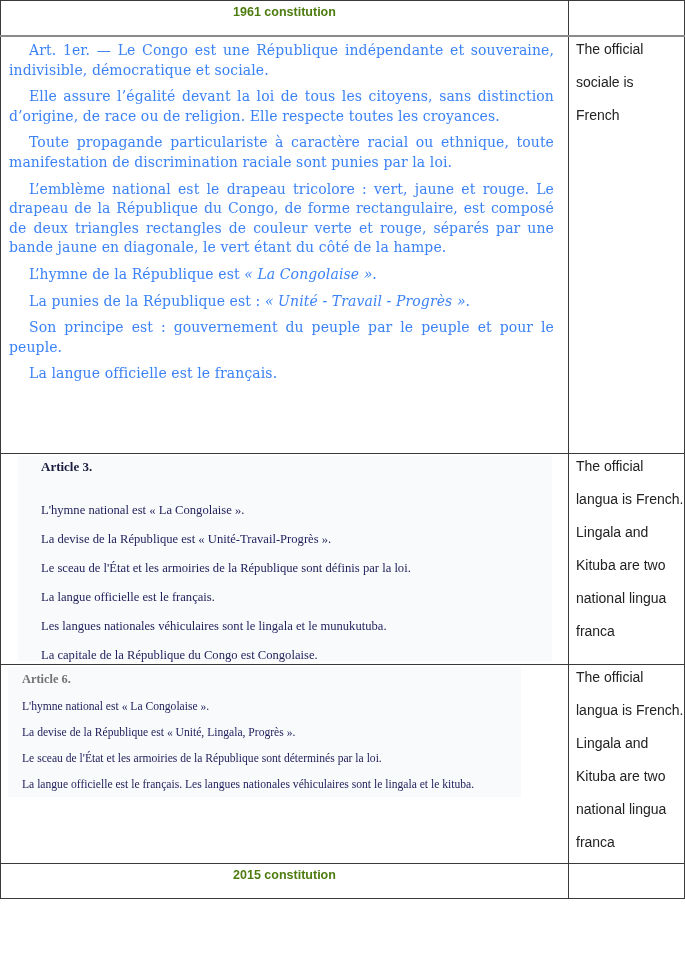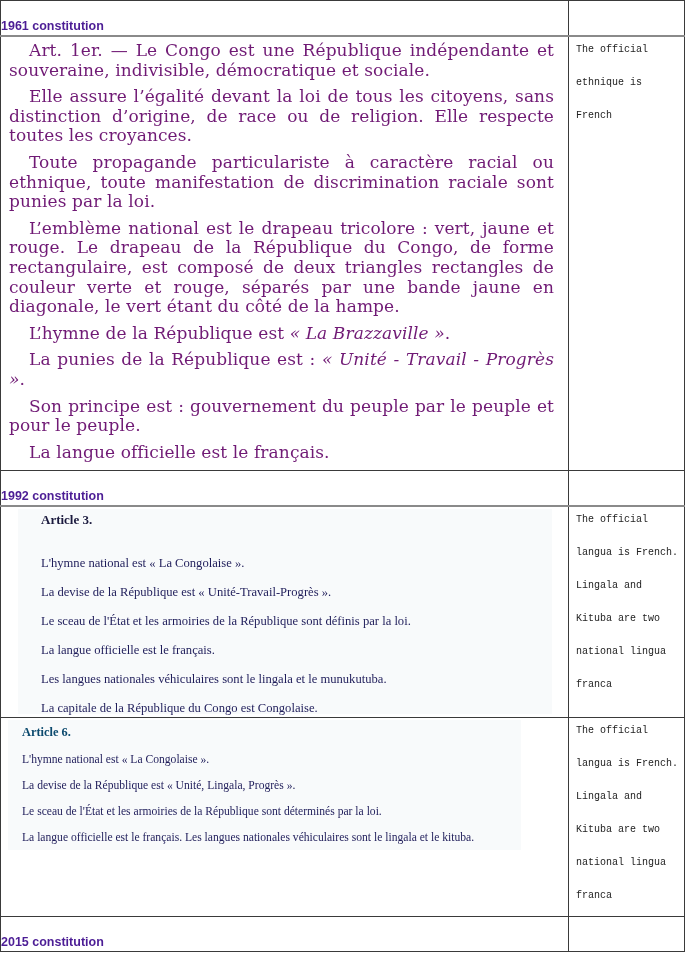--- a/index.html
+++ b/index.html
@@ -2,40 +2,40 @@
 <html><head>
 <meta charset="utf-8">
 <style>
   html, body { margin:0; padding:0; background:#ffffff; }
   body { width:685px; height:968px; overflow:hidden; position:relative; font-family:"Liberation Serif", serif; }
   table.main { position:absolute; left:0; top:0; width:685px; border-collapse:collapse; table-layout:fixed; }
   table.main td { border:1px solid #3a3a3a; vertical-align:top; padding:0; }
   td.left { width:568px; }
   td.right { width:115px; }
   tr.hdr td { height:34px; }
-  tr.hdr td.left { font-family:"Liberation Sans", sans-serif; font-weight:bold; font-size:12.5px; color:#4c1d95; padding-top:18px; box-sizing:border-box; }
+  tr.hdr td.left { text-align:center; font-family:"Liberation Sans", sans-serif; font-weight:bold; font-size:12.5px; color:#4d7c0f; padding-top:4px; box-sizing:border-box; }
   tr.hdr td { border-bottom:2px solid #8a8a8a; }
-  .note { font-family:Liberation Mono, monospace; font-size:10px; color:#222; line-height:33px; padding:0 0 0 7px; margin-top:-4px; }
+  .note { font-family:Liberation Sans, sans-serif; font-size:14px; color:#222; line-height:33px; padding:0 0 0 7px; margin-top:-4px; }
 
   
-  .scan { padding:4px 14px 8px 8px; font-family:"DejaVu Serif", serif; font-size:17px; line-height:19.6px; color:#701a75; letter-spacing:0.1px; text-align:justify; }
+  .scan { padding:4px 14px 8px 8px; font-family:"DejaVu Serif", serif; font-size:14px; line-height:19.6px; color:#3b82f6; letter-spacing:0.1px; text-align:justify; }
   .scan p { margin:0 0 7px 0; text-indent:20px; }
   .scan p:last-child { margin-bottom:0; }
   .scan em { font-style:italic; }
   .row1961 td { height:416px; }
 
   
   .web { background:#f8fafb; color:#1f1d5a; font-family:"Liberation Serif", serif; }
   .web1992 { margin:2px 16px 0 17px; padding:2px 0 6px 23px; height:205px; box-sizing:border-box; font-size:12.6px; }
   .web1992 .title { font-weight:bold; color:#1b1a3e; font-size:13px; margin:1px 0 27px 0; }
   .web1992 p { margin:0 0 13px 0; line-height:16px; }
   .row1992 td { height:210px; }
 
   .web2002 { margin:2px 47px 0 7px; padding:2px 0 6px 14px; height:130px; box-sizing:border-box; font-size:11.6px; }
-  .web2002 .title { font-weight:bold; color:#0c4a6e; font-size:12.4px; margin:3px 0 12px 0; }
+  .web2002 .title { font-weight:bold; color:#737373; font-size:12.4px; margin:3px 0 12px 0; }
   .web2002 p { margin:0 0 11px 0; line-height:15px; }
   .row2002 td { height:198px; }
 </style>
 </head>
 <body>
 
 <table class="main">
 
   <tbody>
       <tr class="hdr">
@@ -43,39 +43,35 @@
     <td class="right"></td>
   </tr>
 
   <tr class="row1961">
     <td class="left">
       <div class="scan">
         <p><span>Art. 1er. — Le Congo est une République indépendante et souveraine, indivisible, démocratique et sociale.</span></p>
         <p><span>Elle assure l’égalité devant la loi de tous les citoyens, sans distinction d’origine, de race ou de religion. Elle respecte toutes les croyances.</span></p>
         <p><span>Toute propagande particulariste à caractère racial ou ethnique, toute manifestation de discrimination raciale sont punies par la loi.</span></p>
         <p><span>L’emblème national est le drapeau tricolore : vert, jaune et rouge. Le drapeau de la République du Congo, de forme rectangulaire, est composé de deux triangles rectangles de couleur verte et rouge, séparés par une bande jaune en diagonale, le vert étant du côté de la hampe.</span></p>
-        <p><span>L’hymne de la République est </span><em>« La Brazzaville »</em><span>.</span></p>
+        <p><span>L’hymne de la République est </span><em>« La Congolaise »</em><span>.</span></p>
         <p><span>La punies de la République est : </span><em>« Unité - Travail - Progrès »</em><span>.</span></p>
         <p><span>Son principe est : gouvernement du peuple par le peuple et pour le peuple.</span></p>
         <p><span>La langue officielle est le français.</span></p>
       </div>
     </td>
     <td class="right">
       <div class="note">
         <div>The official</div>
-        <div>ethnique is</div>
+        <div>sociale is</div>
         <div>French</div>
       </div>
     </td>
   </tr>
 
-  <tr class="hdr">
-    <td class="left">1992 constitution</td>
-    <td class="right"></td>
-  </tr>
 
   <tr class="row1992">
     <td class="left">
       <div class="web web1992">
         <div class="title">Article 3.</div>
         <p>L'hymne national est « La Congolaise ».</p>
         <p>La devise de la République est « Unité-Travail-Progrès ».</p>
         <p>Le sceau de l'État et les armoiries de la République sont définis par la loi.</p>
         <p>La langue officielle est le français.</p>
         <p>Les langues nationales véhiculaires sont le lingala et le munukutuba.</p>

